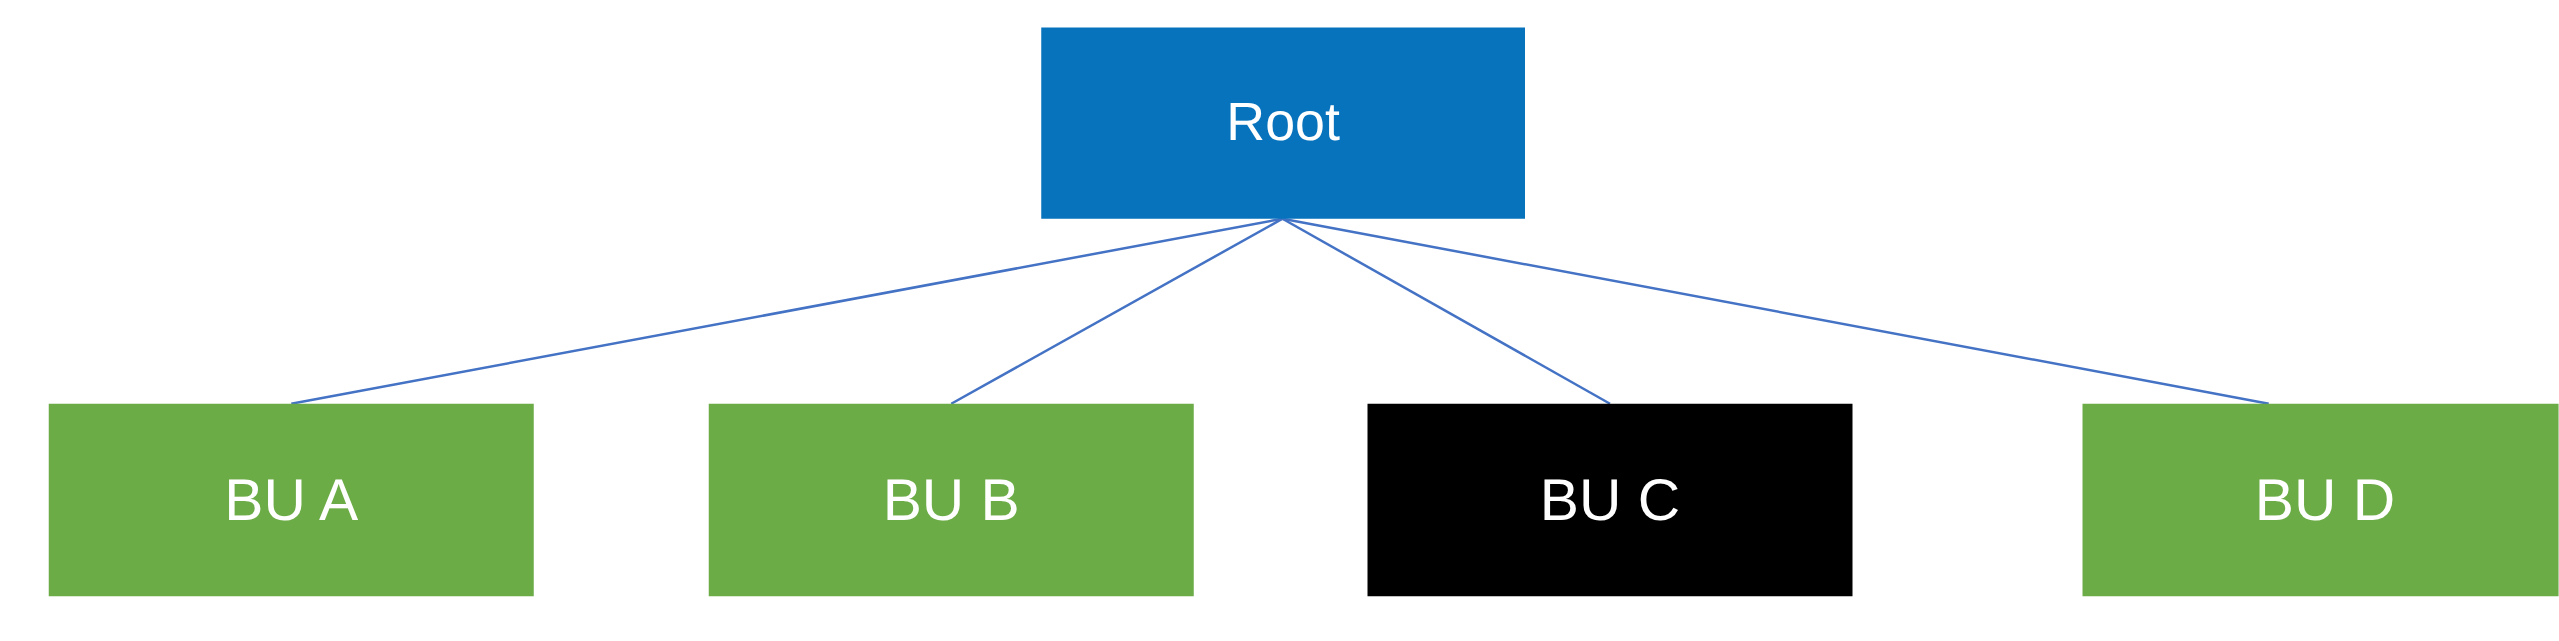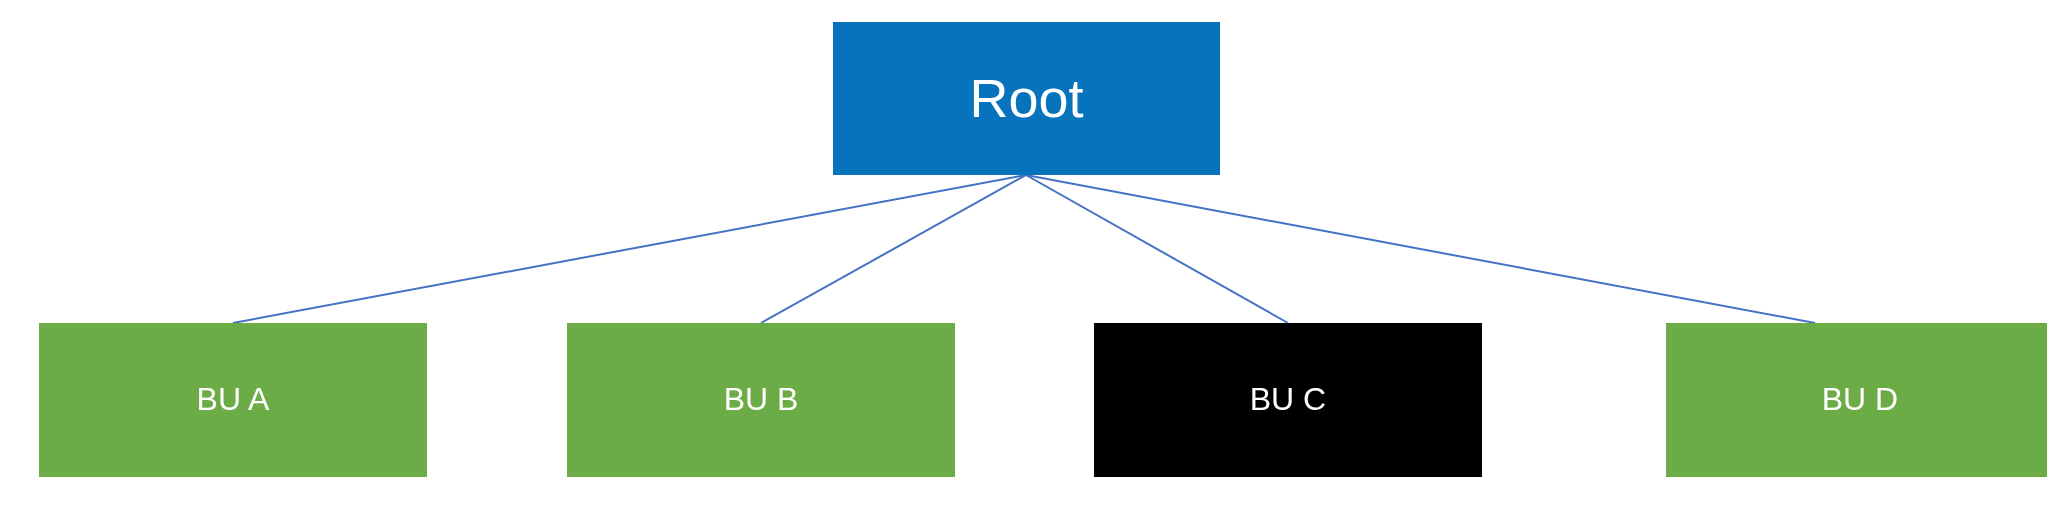--- a/index.html
+++ b/index.html
@@ -36,29 +36,29 @@
     text-align: center;
     line-height: 1.1;
     white-space: nowrap;
   }
   .node-root {
     left: 833px;
     top: 22px;
     width: 387px;
     height: 153px;
     background: #0873BD;
-    font-size: 54px;
+    font-size: 43px;
     font-weight: 400;
   }
   .node-leaf {
     top: 323px;
     width: 388px;
     height: 154px;
     background: #6CAC46;
-    font-size: 32px;
+    font-size: 47px;
     font-weight: 400;
   }
   .leaf-a { left: 39px; }
   .leaf-b { left: 567px; }
   .leaf-c { left: 1094px; }
   .leaf-d { left: 1622px; }
   .node-label {
     display: block;
   }
 </style>

